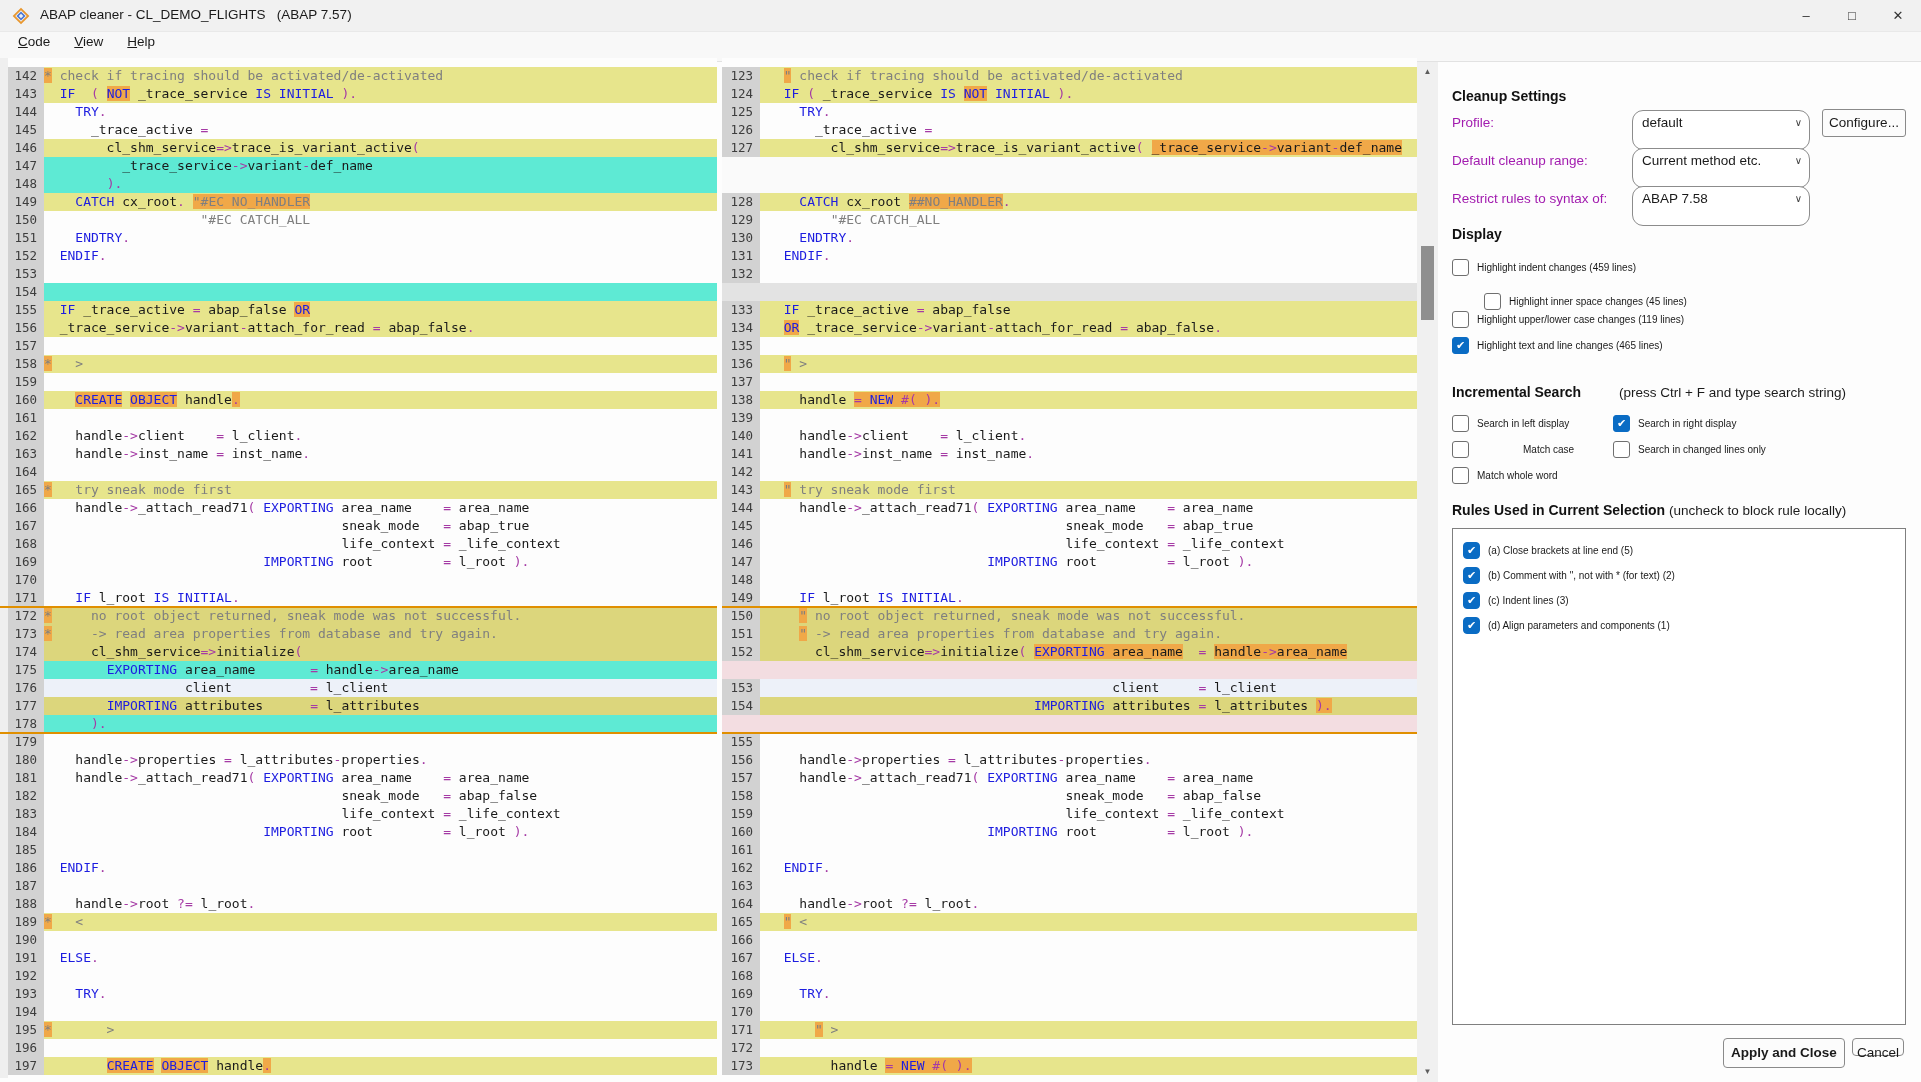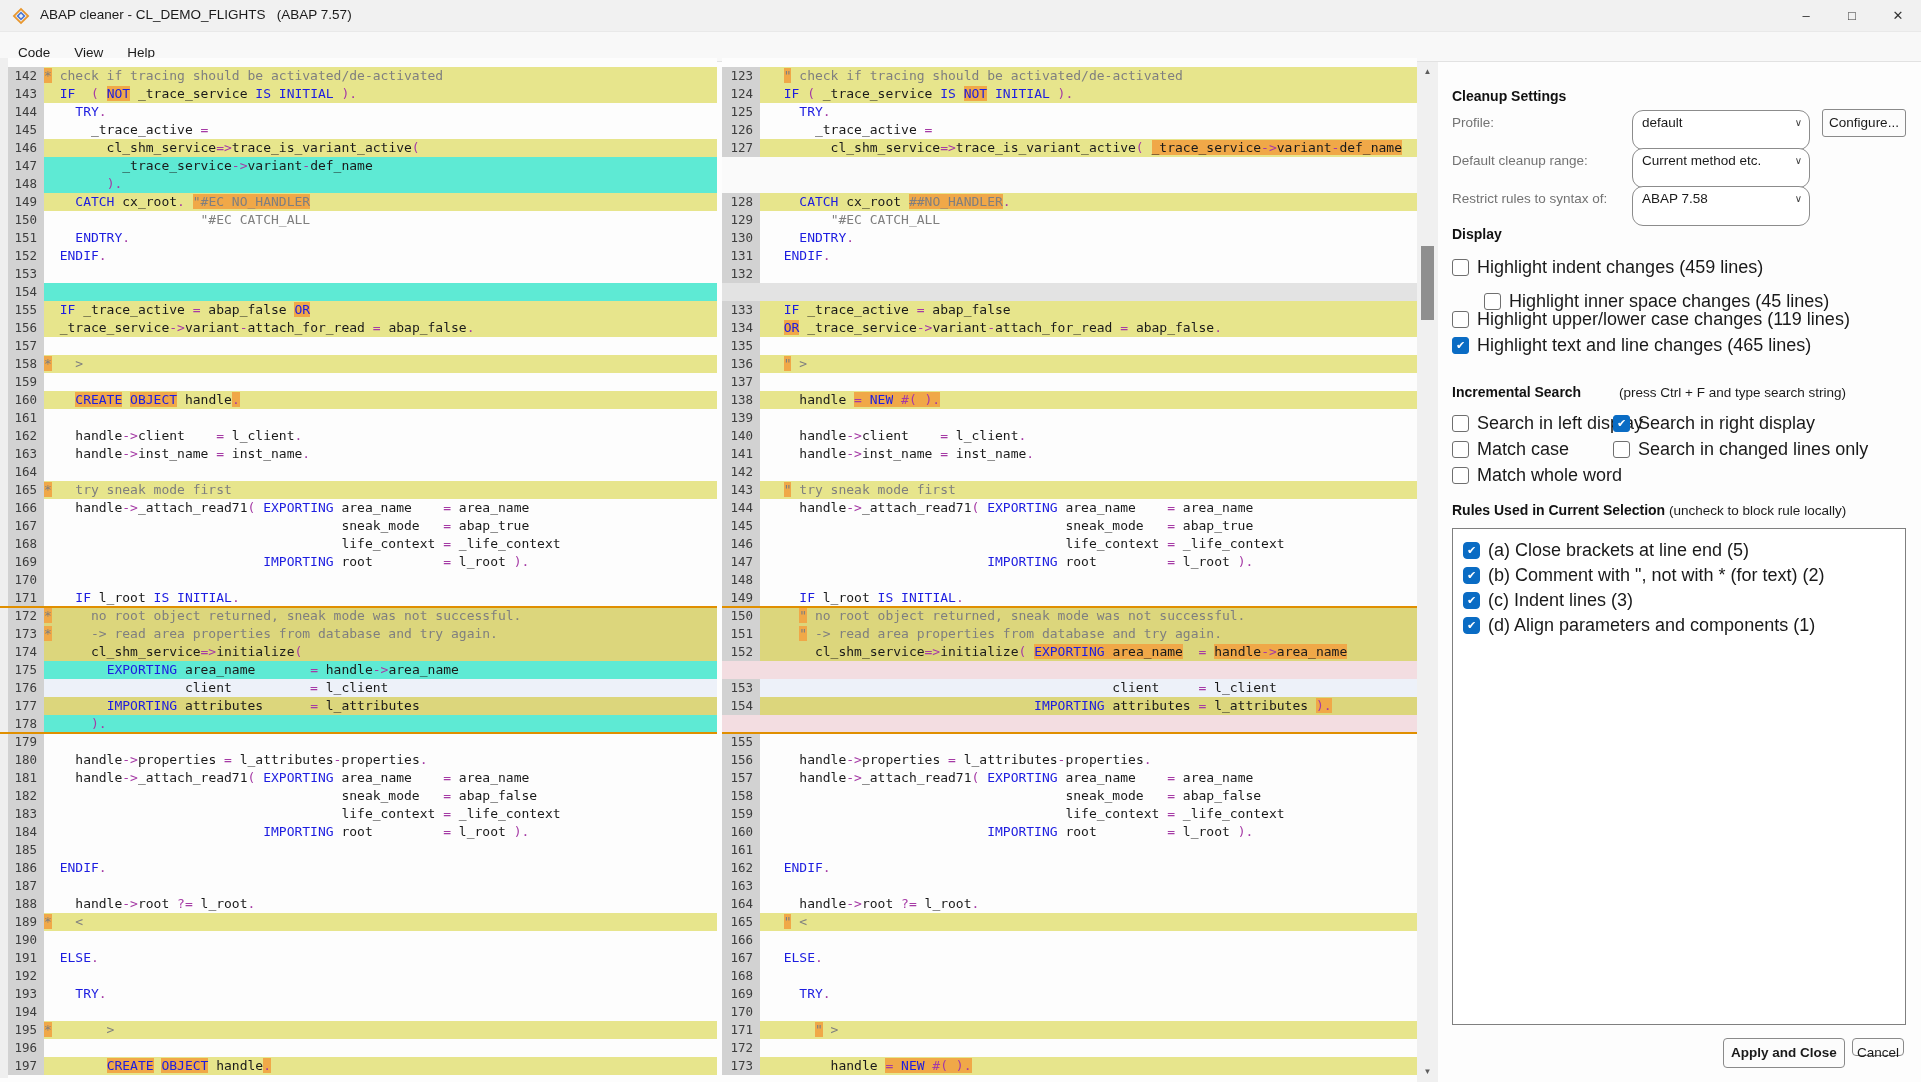--- a/index.html
+++ b/index.html
@@ -7,21 +7,21 @@
        font-family:"Liberation Sans",sans-serif;color:#1a1a1a;}
   
   .titlebar{position:absolute;left:0;top:0;width:100%;height:32px;background:#f1f1f1;
             border-bottom:1px solid #e9e9e9;box-sizing:border-box;}
   .appicon{position:absolute;left:12px;top:7px;width:18px;height:18px;}
   .apptitle{position:absolute;left:40px;top:7px;font-size:13.5px;color:#1b1b1b;white-space:pre;}
   .wbtns{position:absolute;right:0;top:0;height:32px;display:flex;}
   .wbtn{width:46px;height:32px;text-align:center;line-height:32px;font-size:13px;color:#333;}
   
   .menubar{position:absolute;left:0;top:32px;width:100%;height:30px;background:#f8f8f8;
-           border-bottom:1px solid #e2e2e2;box-sizing:border-box;display:flex;align-items:flex-end;padding-left:6px;}
+           border-bottom:1px solid #e2e2e2;box-sizing:border-box;display:flex;align-items:flex-start;padding-left:6px;}
   .menu-item{padding:4px 12px;font-size:13.5px;color:#1b1b1b;}
   .menu-item u{text-decoration:underline;}
   
   .panel{position:absolute;top:58px;height:1020px;background:#fdfdfd;overflow:hidden;}
   .panel-left{left:0;width:717px;}
   .panel-right{left:722px;width:695px;}
   .strip{position:absolute;left:0;top:0;bottom:0;width:8px;background:#efefef;}
   .rows{position:absolute;top:9px;left:0;right:0;}
   .row{height:18px;position:relative;white-space:pre;
        font-family:"DejaVu Sans Mono",monospace;font-size:13px;line-height:18px;}
@@ -45,32 +45,32 @@
   .selb{position:absolute;left:0;right:0;bottom:-1px;height:2px;background:#e08f00;z-index:3;}
   
   .vscroll{position:absolute;left:1417px;top:62px;width:21px;height:1020px;background:#f0f0f0;}
   .sarrow{position:absolute;left:0;width:21px;height:16px;text-align:center;font-size:8px;
           line-height:16px;color:#5c5c5c;}
   .sarrow.up{top:2px;} .sarrow.down{bottom:2px;}
   .sthumb{position:absolute;left:4px;top:184px;width:13px;height:74px;background:#8f8f8f;}
   
   .settings{position:absolute;left:1440px;top:62px;width:481px;height:1020px;background:#fdfdfd;}
   .s-h{position:absolute;left:12px;font-size:14px;font-weight:bold;color:#111;}
-  .s-label{position:absolute;left:12px;font-size:13.5px;line-height:26px;color:#737373;}
+  .s-label{position:absolute;left:12px;font-size:13.5px;line-height:26px;color:#a21caf;}
   .dd{position:absolute;height:40px;box-sizing:border-box;border:1px solid #8c8c8c;border-radius:11px;
       background:#fff;font-size:13.5px;line-height:24px;padding:0 22px 0 9px;white-space:nowrap;overflow:hidden;}
   .dd .chev{position:absolute;right:7px;top:0;line-height:24px;font-size:10px;color:#404040;}
   .btn{position:absolute;box-sizing:border-box;border:1px solid #8a8a8a;border-radius:3px;background:#fcfcfc;
        font-size:13.5px;text-align:center;}
   .cbrow{position:absolute;display:flex;align-items:center;height:22px;}
   .cb{width:17px;height:17px;box-sizing:border-box;border:1px solid #6f6f6f;border-radius:3px;
       background:#fff;margin-right:8px;flex:0 0 auto;text-align:center;line-height:15px;font-size:11px;color:#fff;}
   .cb.on{background:#0a6cc4;border-color:#0a6cc4;}
   .cb.rnd{border-radius:4px;}
-  .cblabel{font-size:18px;color:#191919;white-space:nowrap;}
+  .cblabel{font-size:10px;color:#191919;white-space:nowrap;}
   .hint{font-size:13.5px;color:#1b1b1b;font-weight:normal;}
   .listbox{position:absolute;left:12px;right:15px;top:466px;height:497px;box-sizing:border-box;
            border:1px solid #7f7f7f;background:#fff;}
   .apply{left:283px;width:122px;top:976px;height:30px;font-weight:bold;line-height:28px;border-radius:4px;}
   .cancel{left:412px;width:52px;top:976px;height:18px;line-height:28px;border-radius:4px;}
 </style>
 </head>
 <body>
 
 <div class="titlebar">
@@ -266,21 +266,21 @@
   </div>
   <div id="search-opts">
       <div class="cbrow" style="left: 12px; top: 350px;">
         <span class="cb"></span>
         <span class="cblabel">Search in left display</span>
       </div>
       <div class="cbrow" style="left: 173px; top: 350px;">
         <span class="cb on">✔</span>
         <span class="cblabel">Search in right display</span>
       </div>
-      <div class="cbrow" style="left: 12px; top: 376px;">
+      <div class="cbrow" style="left: 12px; top: 376px; gap: 46px;">
         <span class="cb"></span>
         <span class="cblabel">Match case</span>
       </div>
       <div class="cbrow" style="left: 173px; top: 376px;">
         <span class="cb"></span>
         <span class="cblabel">Search in changed lines only</span>
       </div>
       <div class="cbrow" style="left: 12px; top: 402px;">
         <span class="cb"></span>
         <span class="cblabel">Match whole word</span>

